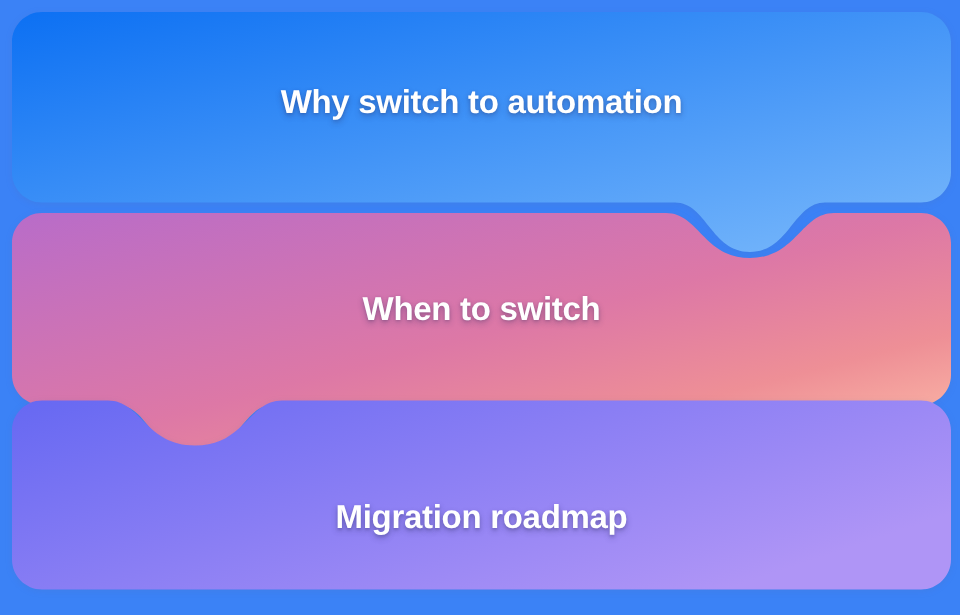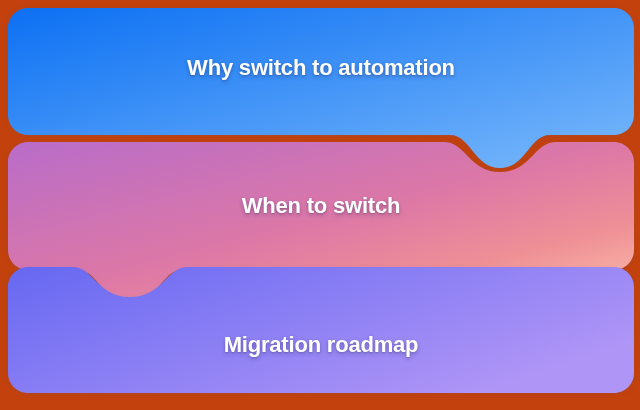--- a/index.html
+++ b/index.html
@@ -1,21 +1,21 @@
 <!DOCTYPE html>
 <html><head>
 <meta charset="utf-8">
 <style>
   html, body { margin: 0; padding: 0; }
   body { font-family: "Liberation Sans", sans-serif; }
   .stage {
     position: relative;
     width: 640px;
     height: 410px;
-    background: #c2410c;
+    background: #3b82f6;
     overflow: hidden;
     text-align: center;
   }
   .card {
     position: absolute;
     left: 8px;
     width: 626px;
   }
   .card svg {
     position: absolute;

